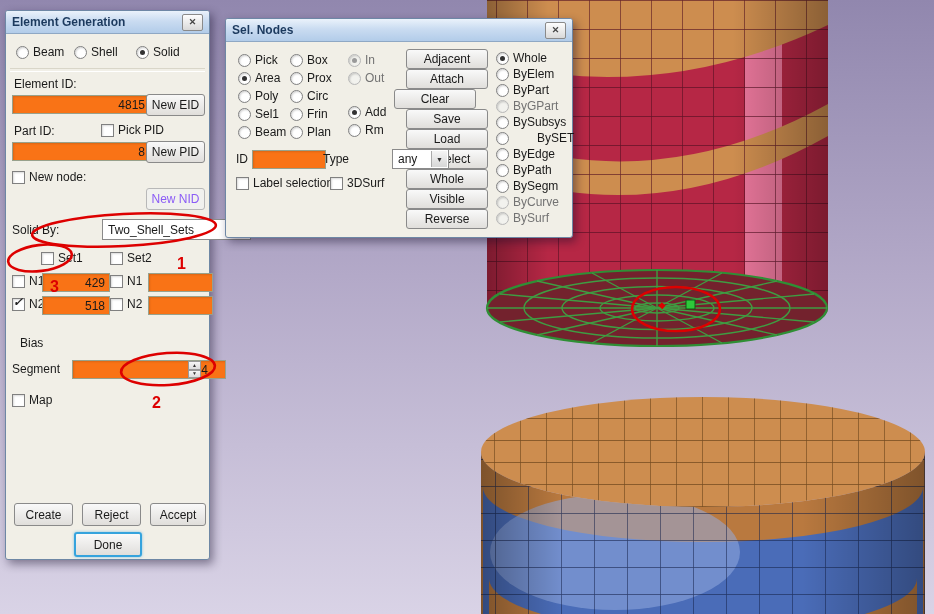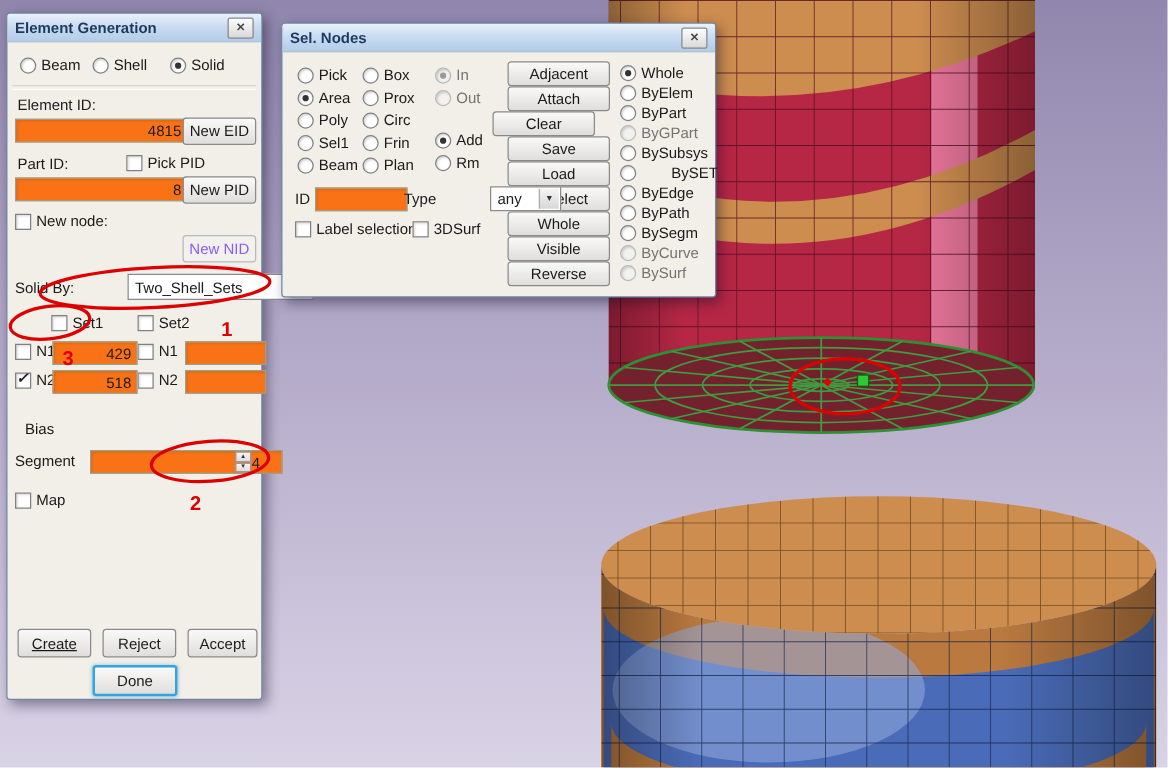--- a/index.html
+++ b/index.html
@@ -229,21 +229,21 @@
   <span class="spin" style="left:182px;top:350px;height:17px;">
     <b>▲</b>
     <b>▼</b>
   </span>
 
   <span class="cb" style="left:6px;top:382px;">
       <i></i>
       <span>Map</span>
     </span>
 
-  <div class="btn" style="left:8px;top:492px;width:57px;height:21px;text-decoration:underline;">Create</div>
+  <div class="btn" style="left:8px;top:492px;width:57px;height:21px;">Create</div>
   <div class="btn" style="left:76px;top:492px;width:57px;height:21px;">Reject</div>
   <div class="btn" style="left:144px;top:492px;width:54px;height:21px;">Accept</div>
   <div class="btn primary" style="left:68px;top:521px;width:64px;height:21px;">Done</div>
 </div>
 
 <div class="dialog" style="left:225px;top:18px;width:346px;height:218px;">
   <div class="titlebar">
     <span>Sel. Nodes</span>
     <span class="closebox">✕</span>
   </div>

